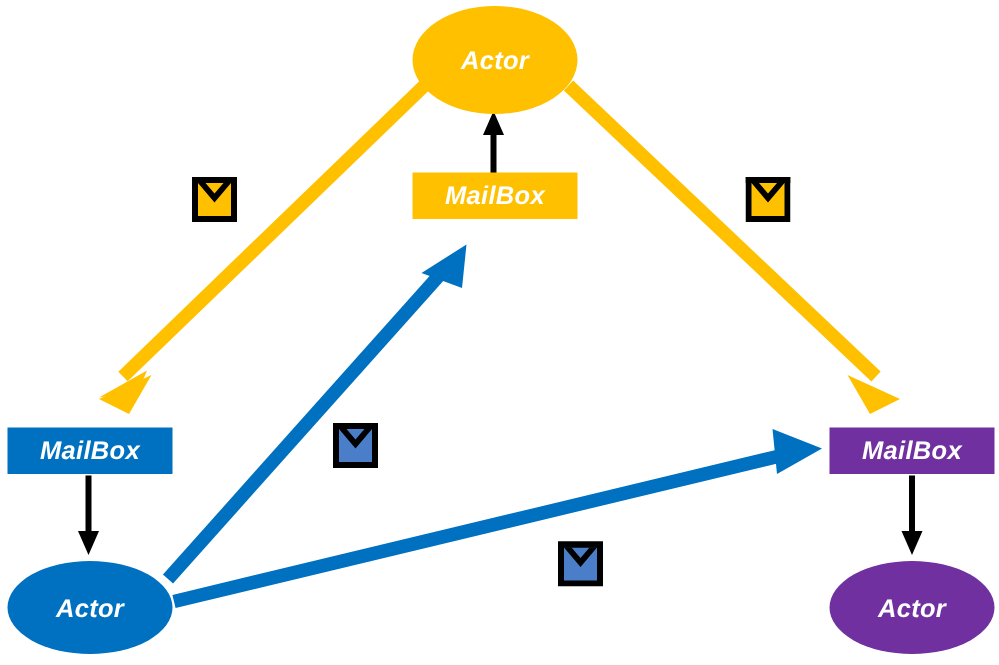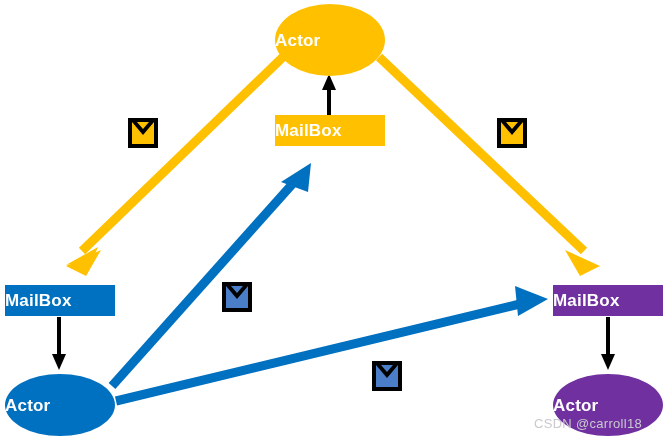--- a/index.html
+++ b/index.html
@@ -21,26 +21,28 @@
     position: absolute;
     left: 0;
     top: 0;
     width: 666px;
     height: 443px;
   }
   .node {
     position: absolute;
     display: flex;
     align-items: center;
+    justify-content: center;
     color: #ffffff;
     font-weight: bold;
     font-size: 17px;
     letter-spacing: 0.2px;
     white-space: nowrap;
     line-height: 1;
+    font-style: italic;
   }
   .ellipse {
     border-radius: 50%;
   }
   .actor-top {
     left: 275px;
     top: 4px;
     width: 110px;
     height: 72px;
     background: #ffc000;
@@ -185,15 +187,14 @@
     <rect x="0" y="4" width="30" height="4" fill="#000000"></rect>
     <path d="M 4 8 L 15 21 L 26 8 L 21 8 L 15 15 L 9 8 Z" fill="#000000"></path>
   </svg>
 
   <svg class="envelope env-b2" viewBox="0 0 30 34" xmlns="http://www.w3.org/2000/svg">
     <rect x="2" y="6" width="26" height="26" fill="#4a7ec8" stroke="#000000" stroke-width="4"></rect>
     <rect x="0" y="4" width="30" height="4" fill="#000000"></rect>
     <path d="M 4 8 L 15 21 L 26 8 L 21 8 L 15 15 L 9 8 Z" fill="#000000"></path>
   </svg>
 
-  <div class="watermark">CSDN @carroll18</div>
 
 </div>
 
 </body></html>

